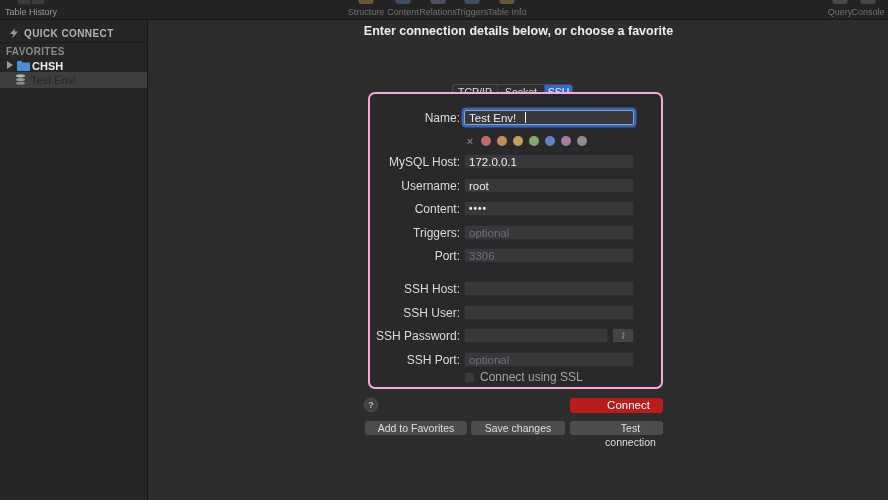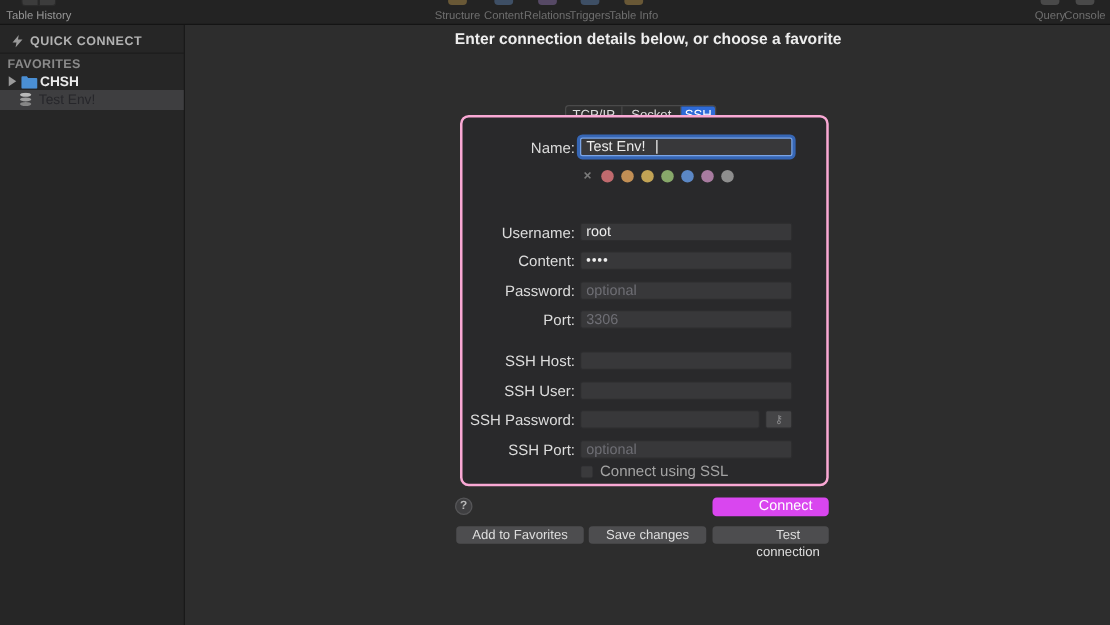--- a/index.html
+++ b/index.html
@@ -190,33 +190,37 @@
       <div class="clear-x">×</div>
       <div class="dot" style="background-color: rgb(192, 106, 110);"></div>
       <div class="dot" style="background-color: rgb(194, 143, 85);"></div>
       <div class="dot" style="background-color: rgb(194, 163, 85);"></div>
       <div class="dot" style="background-color: rgb(135, 168, 106);"></div>
       <div class="dot" style="background-color: rgb(91, 135, 197);"></div>
       <div class="dot" style="background-color: rgb(168, 123, 160);"></div>
       <div class="dot" style="background-color: rgb(142, 142, 142);"></div>
     </div>
 
+    <div class="frow" style="top:60px;">
+      <span class="flabel">MySQL Host:</span>
+      <input class="ffield" type="text" value="172.0.0.1" style="">
+    </div>
 
     <div class="frow" style="top:84px;">
       <span class="flabel">Username:</span>
       <input class="ffield" type="text" value="root" style="">
     </div>
 
     <div class="frow" style="top:107px;">
       <span class="flabel">Content:</span>
       <input class="ffield pw" type="text" value="••••" style="">
     </div>
 
     <div class="frow" style="top:131px;">
-      <span class="flabel">Password:</span>
+      <span class="flabel">Triggers:</span>
       <input class="ffield" type="text" placeholder="optional" style="">
     </div>
 
     <div class="frow" style="top:154px;">
       <span class="flabel">Port:</span>
       <input class="ffield" type="text" placeholder="3306" style="">
     </div>
 
     <div class="frow" style="top:187px;">
       <span class="flabel">SSH Host:</span>
@@ -239,18 +243,18 @@
       <input class="ffield" type="text" placeholder="optional" style="">
     </div>
 
     <div class="ssl-row" style="top:276px;">
       <div class="checkbox"></div>
       <span class="ssl-label">Connect using SSL</span>
     </div>
   </div>
 
   <div class="help-btn">?</div>
-  <button class="connect-btn" style="background-color: #d946ef; padding-left: 24px;">Connect</button>
+  <button class="connect-btn" style="background-color: #b91c1c; padding-left: 24px;">Connect</button>
   <button class="gray-btn btn-fav">Add to Favorites</button>
   <button class="gray-btn btn-save">Save changes</button>
   <button class="gray-btn btn-test">Test connection</button>
 
 </div>
 
 </body></html>

